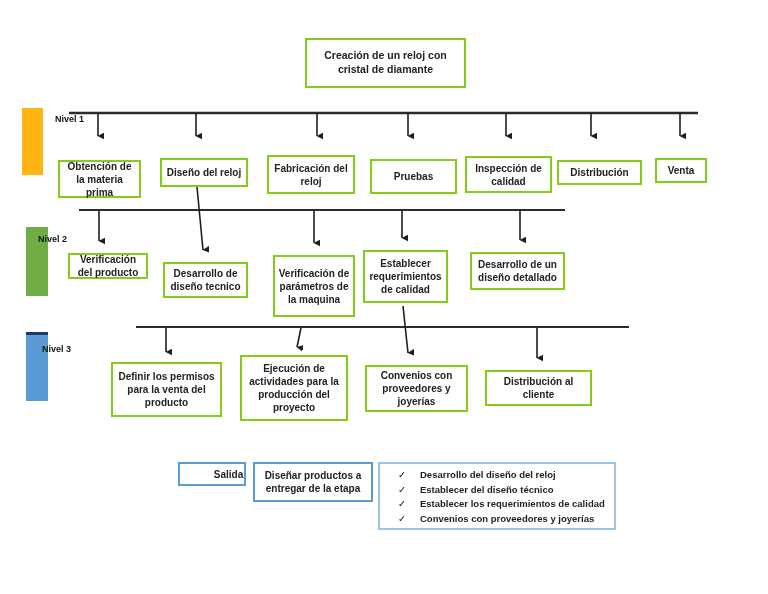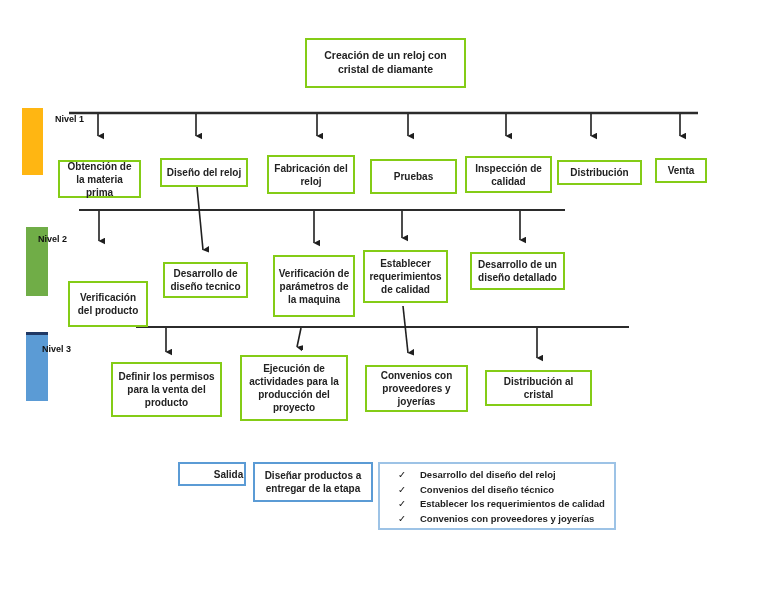--- a/index.html
+++ b/index.html
@@ -94,21 +94,21 @@
   <div class="node" style="left:465px;top:156px;width:87px;height:37px;">
     <span>Inspección de calidad</span>
   </div>
   <div class="node" style="left:557px;top:160px;width:85px;height:25px;">
     <span>Distribución</span>
   </div>
   <div class="node" style="left:655px;top:158px;width:52px;height:25px;">
     <span>Venta</span>
   </div>
 
-  <div class="node" style="left:68px;top:253px;width:80px;height:46px;margin-top:28px;">
+  <div class="node" style="left:68px;top:253px;width:80px;height:26px;">
     <span>Verificación del producto</span>
   </div>
   <div class="node" style="left:163px;top:262px;width:85px;height:36px;">
     <span>Desarrollo de diseño tecnico</span>
   </div>
   <div class="node" style="left:273px;top:255px;width:82px;height:62px;">
     <span>Verificación de parámetros de la maquina</span>
   </div>
   <div class="node" style="left:363px;top:250px;width:85px;height:53px;">
     <span>Establecer requerimientos de calidad</span>
@@ -120,38 +120,38 @@
   <div class="node" style="left:470px;top:252px;width:95px;height:38px;">
     <span>Desarrollo de un diseño detallado</span>
   </div>
   <div class="node" style="left:240px;top:355px;width:108px;height:66px;">
     <span>Ejecución de actividades para la producción del proyecto</span>
   </div>
   <div class="node" style="left:365px;top:365px;width:103px;height:47px;">
     <span>Convenios con proveedores y joyerías</span>
   </div>
   <div class="node" style="left:485px;top:370px;width:107px;height:36px;">
-    <span>Distribución al cristal</span>
+    <span>Distribución al cliente</span>
   </div>
 
   <div class="node blue-box" style="left:178px;top:462px;width:68px;height:24px;padding-left:36px;">
     <span>Salida</span>
   </div>
   <div class="node blue-box" style="left:253px;top:462px;width:120px;height:40px;">
     <span>Diseñar productos a entregar de la etapa</span>
   </div>
 
   <div class="checklist-box">
     <div class="check-row">
       <span class="check-mark">✓</span>
       <span>Desarrollo del diseño del reloj</span>
     </div>
     <div class="check-row">
       <span class="check-mark">✓</span>
-      <span>Convenios del diseño técnico</span>
+      <span>Establecer del diseño técnico</span>
     </div>
     <div class="check-row">
       <span class="check-mark">✓</span>
       <span>Establecer los requerimientos de calidad</span>
     </div>
     <div class="check-row">
       <span class="check-mark">✓</span>
       <span>Convenios con proveedores y joyerías</span>
     </div>
   </div>

